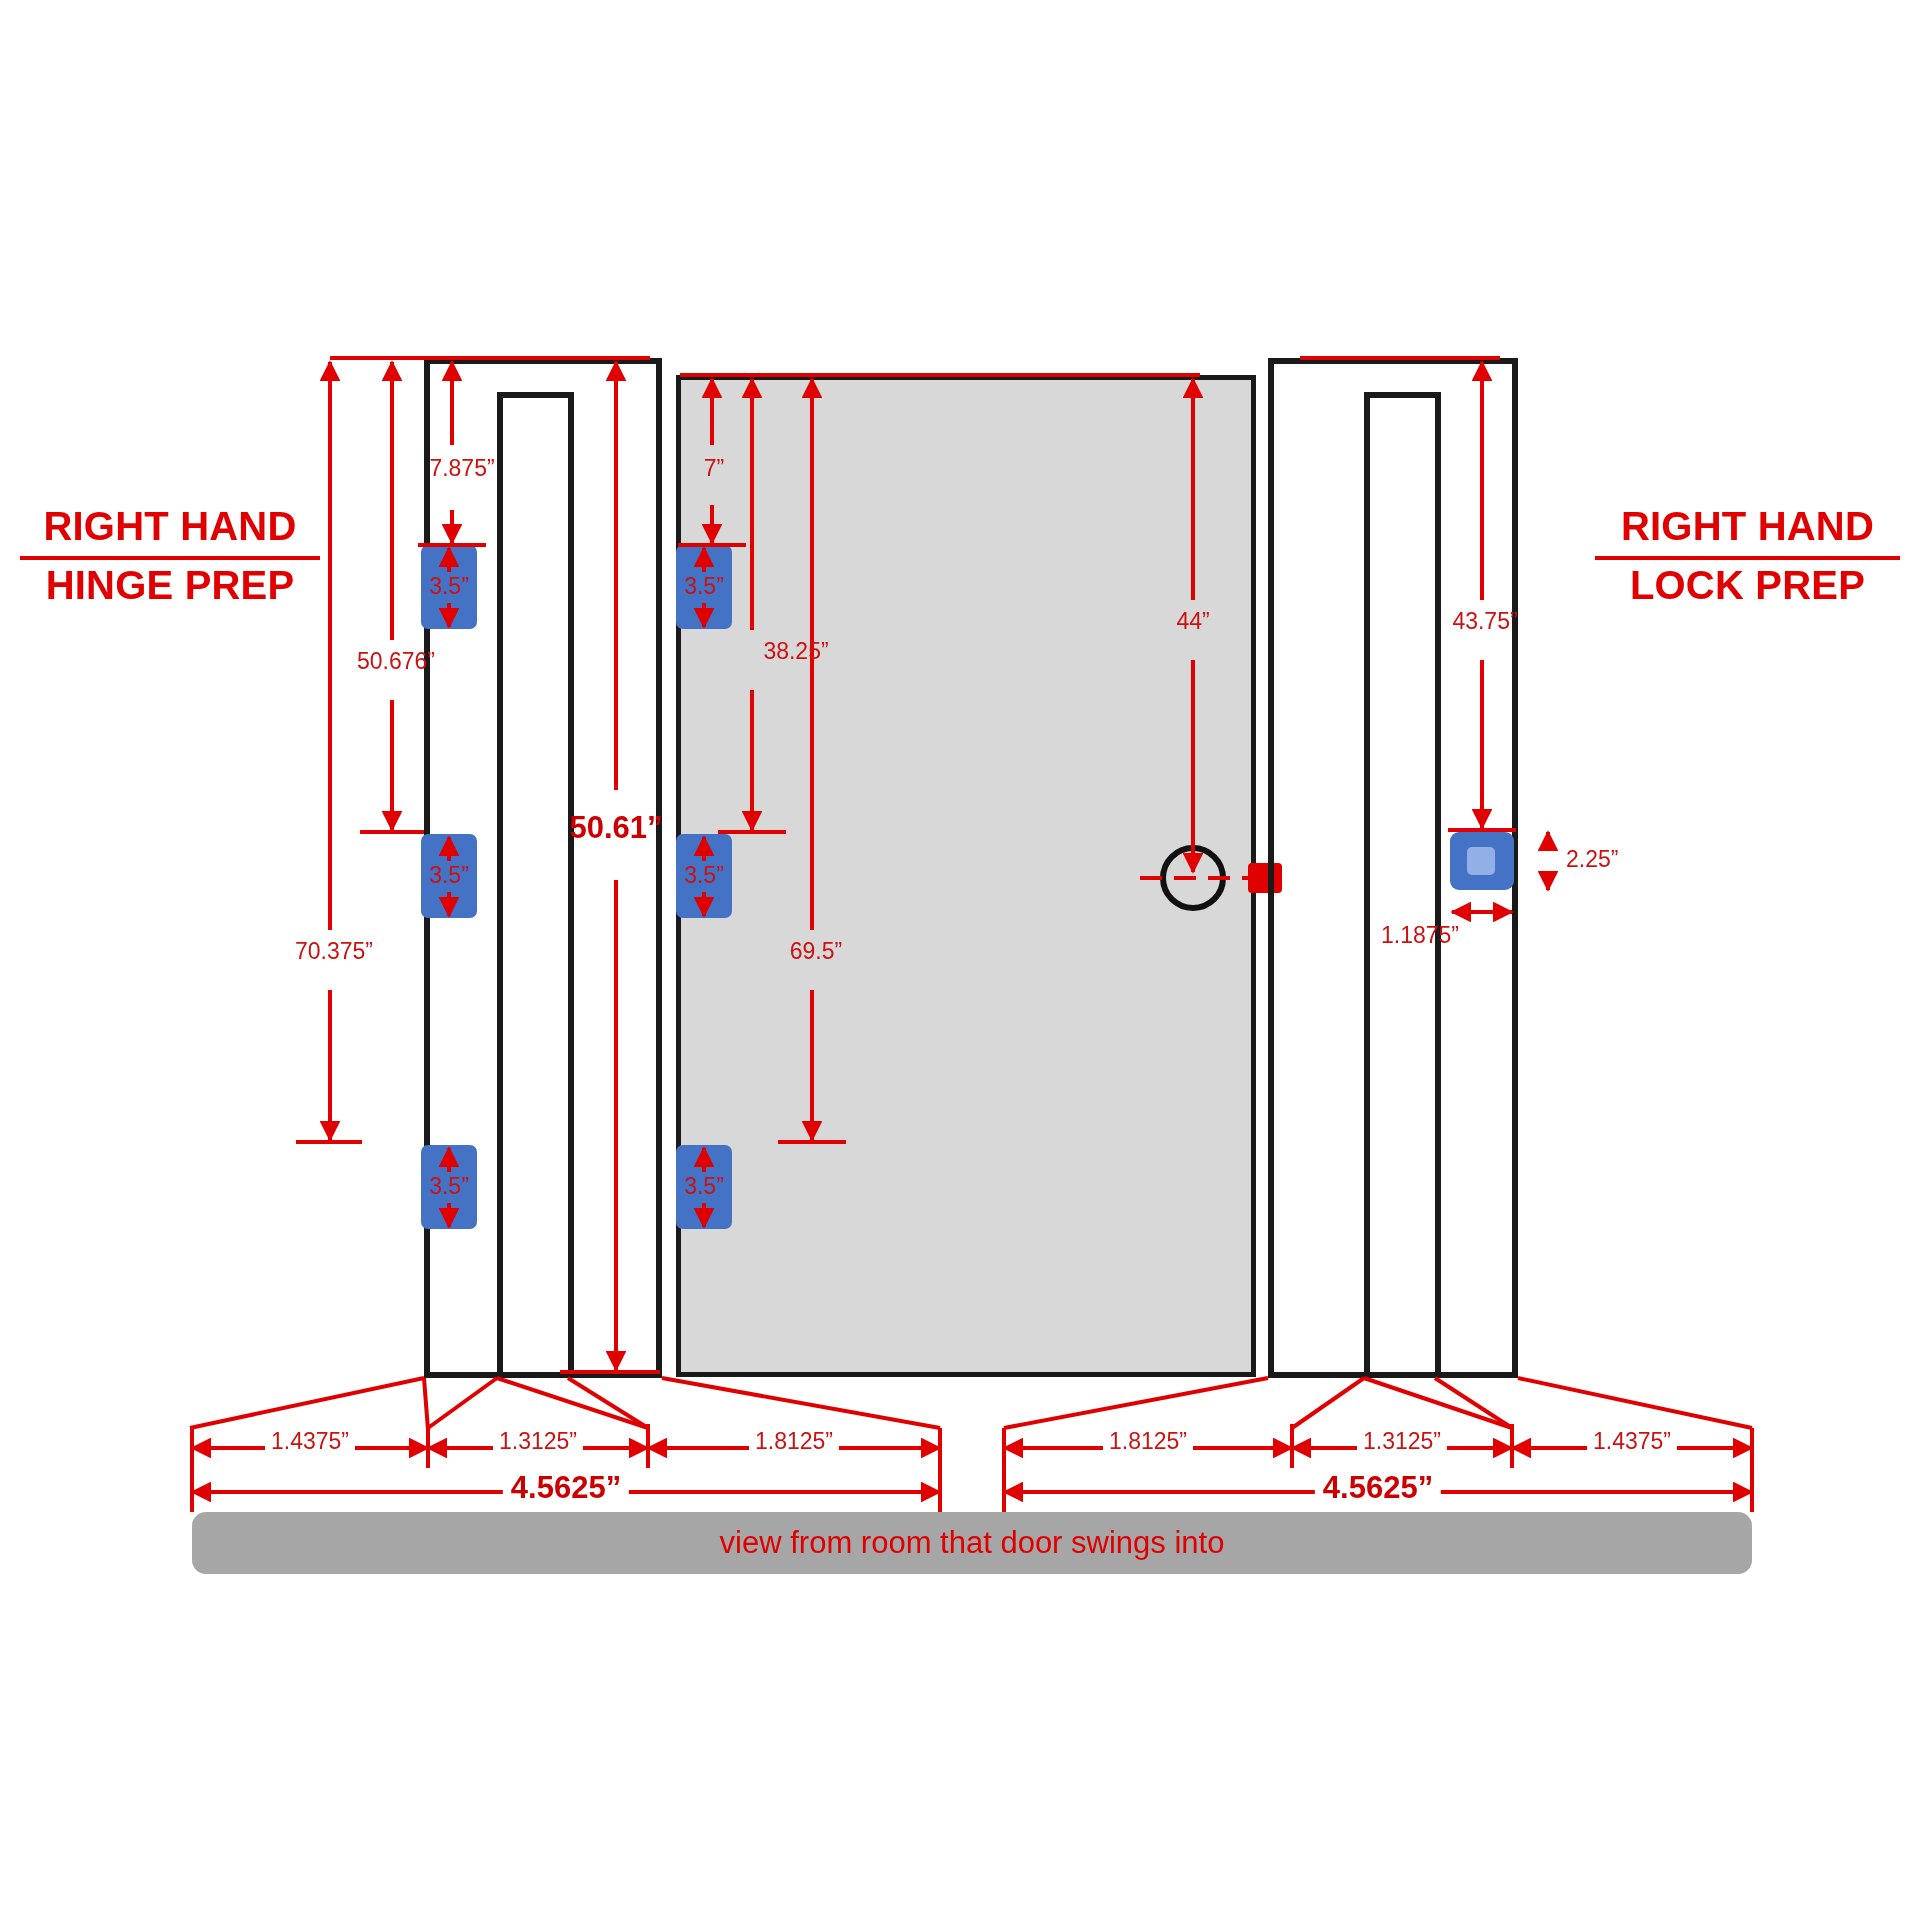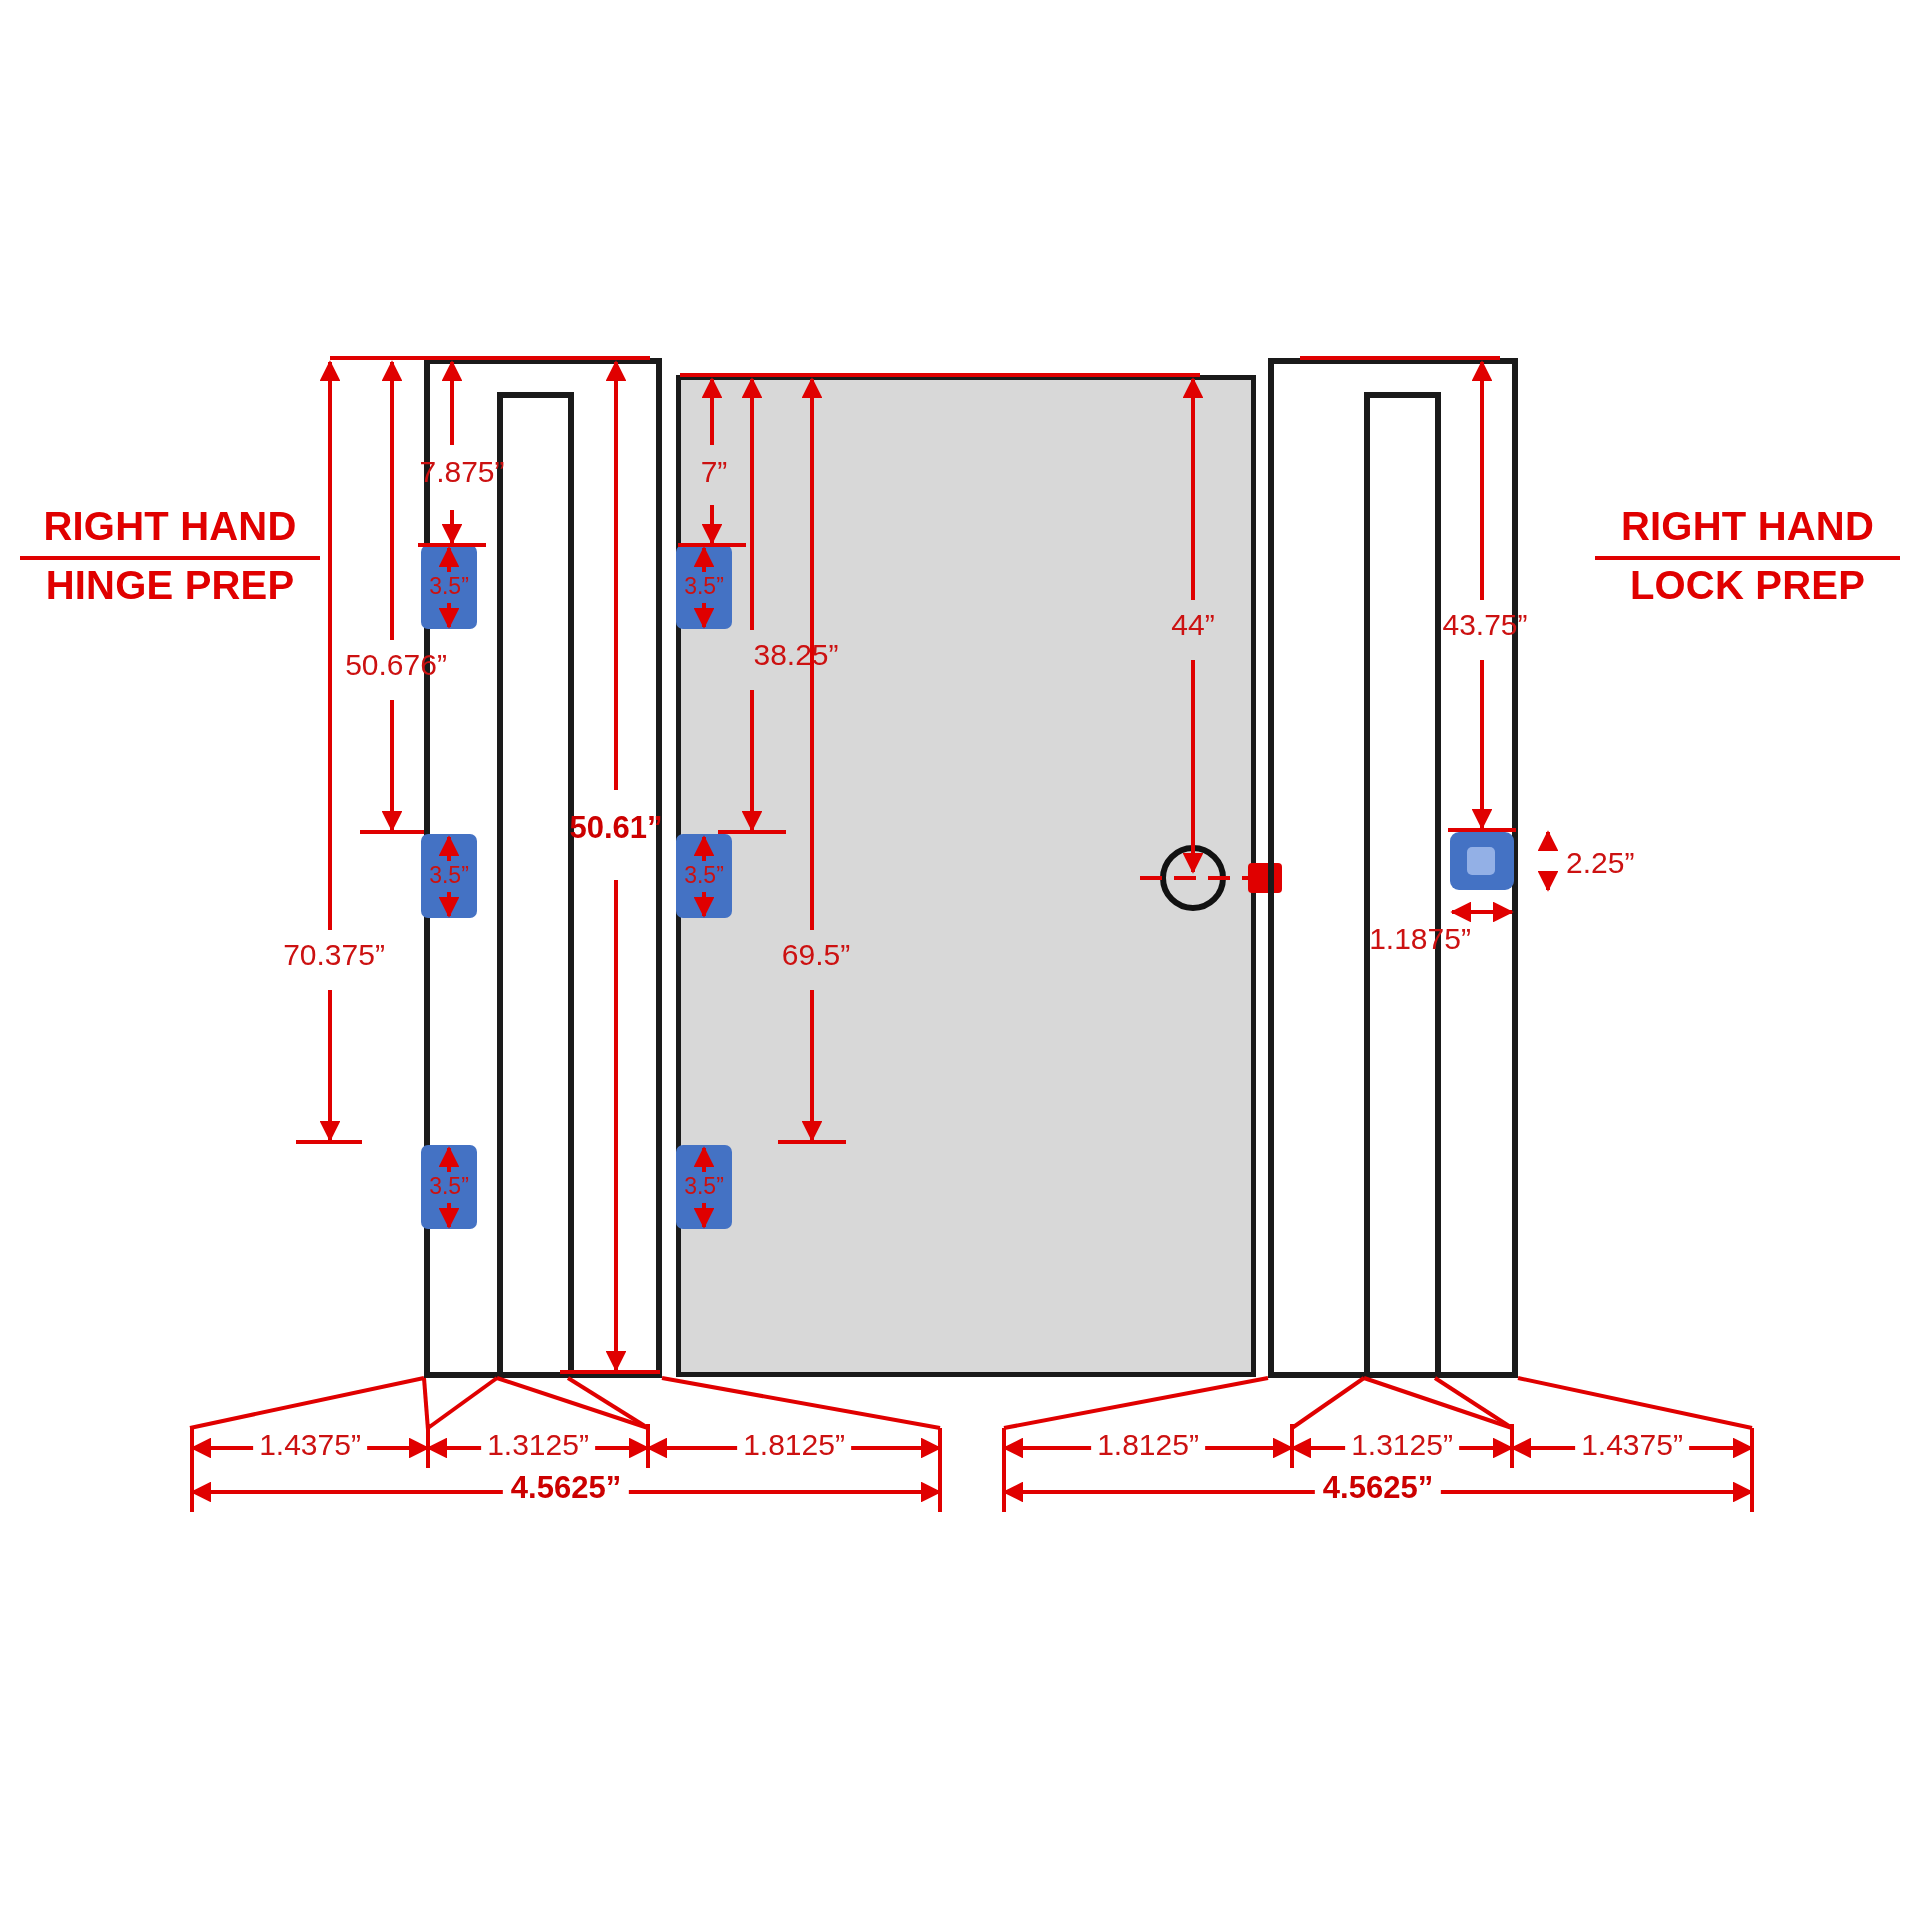--- a/index.html
+++ b/index.html
@@ -7,21 +7,21 @@
   body{width:1920px;height:1920px;overflow:hidden;
        font-family:"Liberation Sans", sans-serif;}
   #stage{position:relative;width:1920px;height:1920px;background:#fff;}
 
   
   .hdr{position:absolute;color:#e00000;font-weight:bold;text-align:center;
        font-family:"Liberation Sans",sans-serif;line-height:1.08;letter-spacing:.2px;}
   .hdr .l1{display:block;border-bottom:4px solid #e00000;padding-bottom:8px;}
   .hdr .l2{display:block;padding-top:4px;}
 
-  .dim{position:absolute;color:#cc1111;font-size:30px;white-space:nowrap;
+  .dim{position:absolute;color:#cc1111;font-size:23px;white-space:nowrap;
        font-family:"Liberation Sans",sans-serif;}
   .dim.bold{font-weight:bold;font-size:31px;color:#cc0000;}
   .dim.c{transform:translateX(-50%);}
 
   
   .blk{position:absolute;background:#1a1a1a;}   
   .panel{position:absolute;background:#d8d8d8;border:5px solid #1a1a1a;
          box-sizing:border-box;}
   .hinge{position:absolute;background:#4472c4;border-radius:7px;}
   .strike{position:absolute;background:#4472c4;border-radius:9px;}
@@ -215,14 +215,17 @@
   <div class="dim c" style="left:310px;top:1428px;background:#fff;padding:0 6px;">1.4375”</div>
   <div class="dim c" style="left:538px;top:1428px;background:#fff;padding:0 6px;">1.3125”</div>
   <div class="dim c" style="left:794px;top:1428px;background:#fff;padding:0 6px;">1.8125”</div>
   <div class="dim bold c" style="left:566px;top:1470px;background:#fff;padding:0 8px;">4.5625”</div>
 
   <div class="dim c" style="left:1148px;top:1428px;background:#fff;padding:0 6px;">1.8125”</div>
   <div class="dim c" style="left:1402px;top:1428px;background:#fff;padding:0 6px;">1.3125”</div>
   <div class="dim c" style="left:1632px;top:1428px;background:#fff;padding:0 6px;">1.4375”</div>
   <div class="dim bold c" style="left:1378px;top:1470px;background:#fff;padding:0 8px;">4.5625”</div>
 
+  <div class="caption" style="left:192px;top:1512px;width:1560px;height:62px;">
+    <span>view from room that door swings into</span>
+  </div>
 
 </div>
 
 </body></html>

